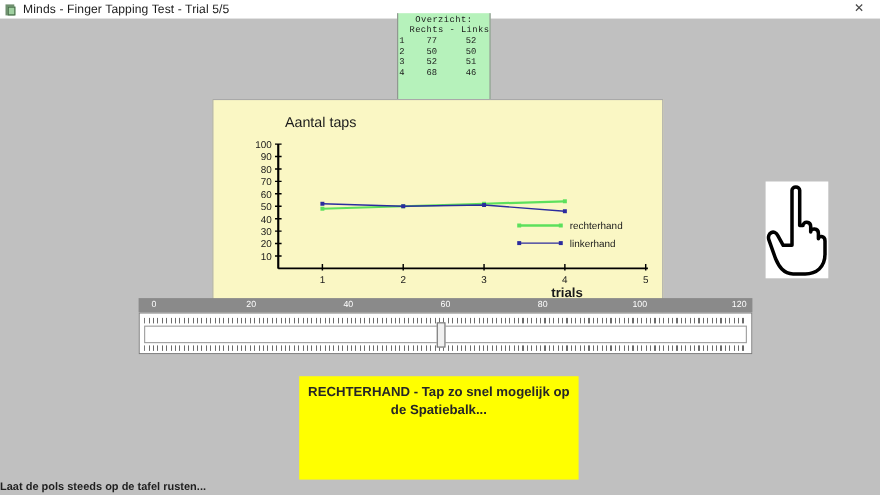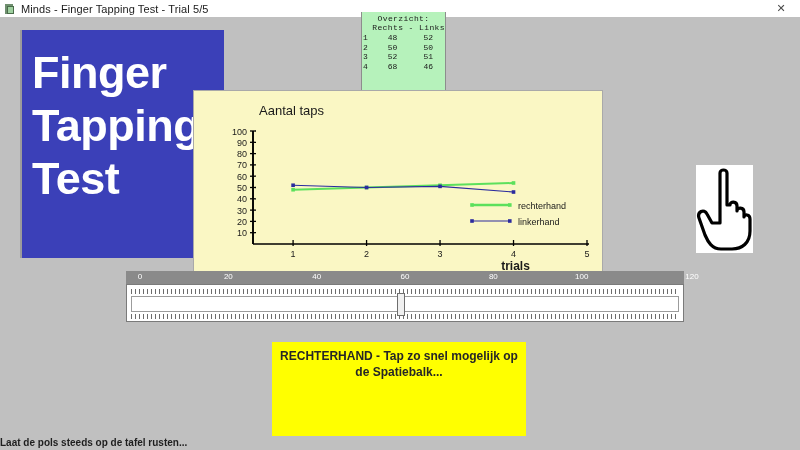--- a/index.html
+++ b/index.html
@@ -128,34 +128,29 @@
   <span id="app-icon">
     <span class="sh1"></span>
       <span class="sh2"></span>
   </span>
   <span id="title-text">Minds - Finger Tapping Test - Trial 5/5</span>
   <span id="close-btn">✕</span>
 </div>
 
 <div id="desktop">
 
-  <div id="brand-panel">
-    <div class="bt l1">Finger</div>
-    <div class="bt">Tapping</div>
-    <div class="bt">Test</div>
-  </div>
 
   <div id="overview-panel">
     <div class="ov-title">Overzicht:</div>
     <div class="ov-head">Rechts - Links</div>
     <table>
       <tbody>
         <tr>
           <td class="idx">1</td>
-          <td class="c1">48</td>
+          <td class="c1">77</td>
           <td class="c2">52</td>
         </tr>
         <tr>
           <td class="idx">2</td>
           <td class="c1">50</td>
           <td class="c2">50</td>
         </tr>
         <tr>
           <td class="idx">3</td>
           <td class="c1">52</td>
@@ -231,21 +226,21 @@
   </div>
 
   <div id="ruler-wrap">
     <div id="ruler-scale">
         <span class="tk" style="left: 14px;">0</span>
         <span class="tk" style="left: 102.333px;">20</span>
         <span class="tk" style="left: 190.667px;">40</span>
         <span class="tk" style="left: 279px;">60</span>
         <span class="tk" style="left: 367.333px;">80</span>
         <span class="tk" style="left: 455.667px;">100</span>
-        <span class="tk" style="left: 566px;">120</span>
+        <span class="tk" style="left: 546px;">120</span>
       </div>
     <div id="slider-box">
       <div class="tickrow" id="tickrow-top"></div>
       <div id="slider-track"></div>
       <div class="tickrow" id="tickrow-bot"></div>
       <div id="slider-thumb" style="left: 270px;"></div>
     </div>
   </div>
 
   <div id="instruction-box">

